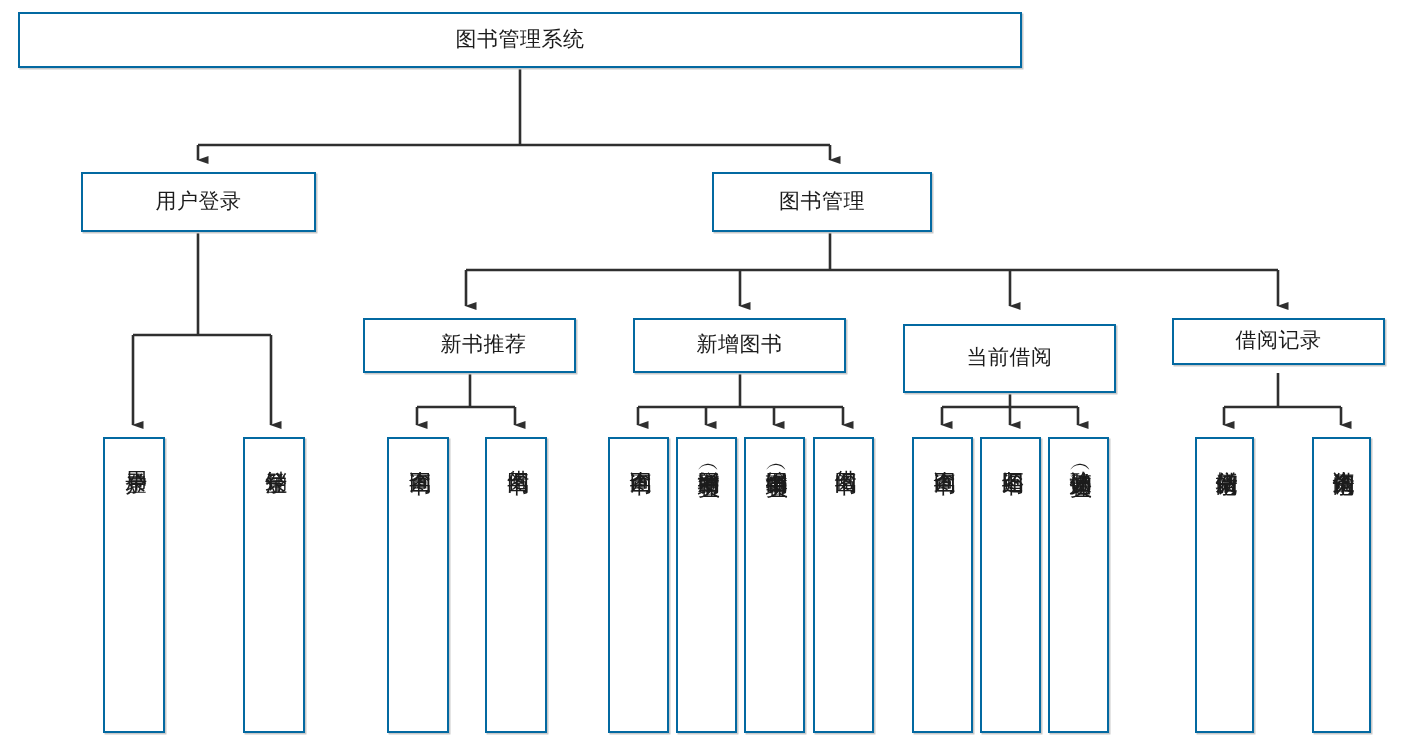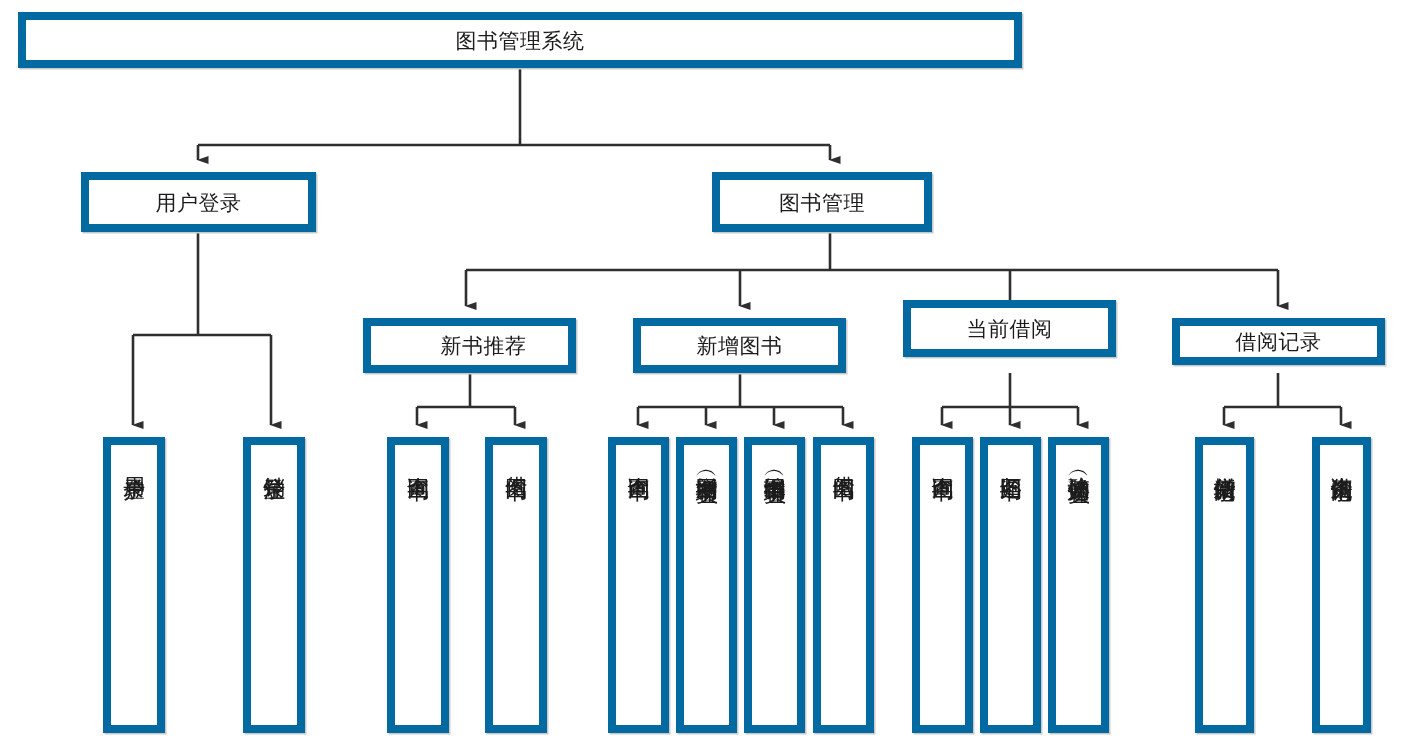--- a/index.html
+++ b/index.html
@@ -17,26 +17,27 @@
   #diagram-root {
     position: absolute;
     left: 0;
     top: 0;
     width: 1405px;
     height: 747px;
   }
   .node-box {
     position: absolute;
     box-sizing: border-box;
-    border: 8px solid #0369a1;
+    border: 2px solid #0369a1;
     background: #ffffff;
     box-shadow: 1.5px 1.5px 0 0 #c9c9c9;
     display: flex;
     align-items: center;
     justify-content: center;
+    font-family: Liberation Mono, monospace;
   }
   .node-label-h {
     font-size: 21px;
     color: #1c1c1c;
     letter-spacing: 0.5px;
     white-space: nowrap;
     line-height: 1;
   }
   .node-box.vertical {
     align-items: flex-start;
@@ -145,21 +146,21 @@
   <div class="node-box" style="left:712px; top:172px; width:220px; height:60px;">
     <span class="node-label-h">图书管理</span>
   </div>
 
   <div class="node-box" style="left:363px; top:318px; width:213px; height:55px;padding-left:28px;">
     <span class="node-label-h">新书推荐</span>
   </div>
   <div class="node-box" style="left:633px; top:318px; width:213px; height:55px;">
     <span class="node-label-h">新增图书</span>
   </div>
-  <div class="node-box" style="left:903px; top:300px; width:213px; height:57px;">
+  <div class="node-box" style="left:903px; top:324px; width:213px; height:69px;">
     <span class="node-label-h">当前借阅</span>
   </div>
   <div class="node-box" style="left:1172px; top:318px; width:213px; height:47px;">
     <span class="node-label-h">借阅记录</span>
   </div>
 
   <div class="node-box vertical" style="left:103px; top:437px; width:62px; height:296px;">
     <div class="vwrap">
       <span class="node-label-v">用户登录</span>
     </div>

